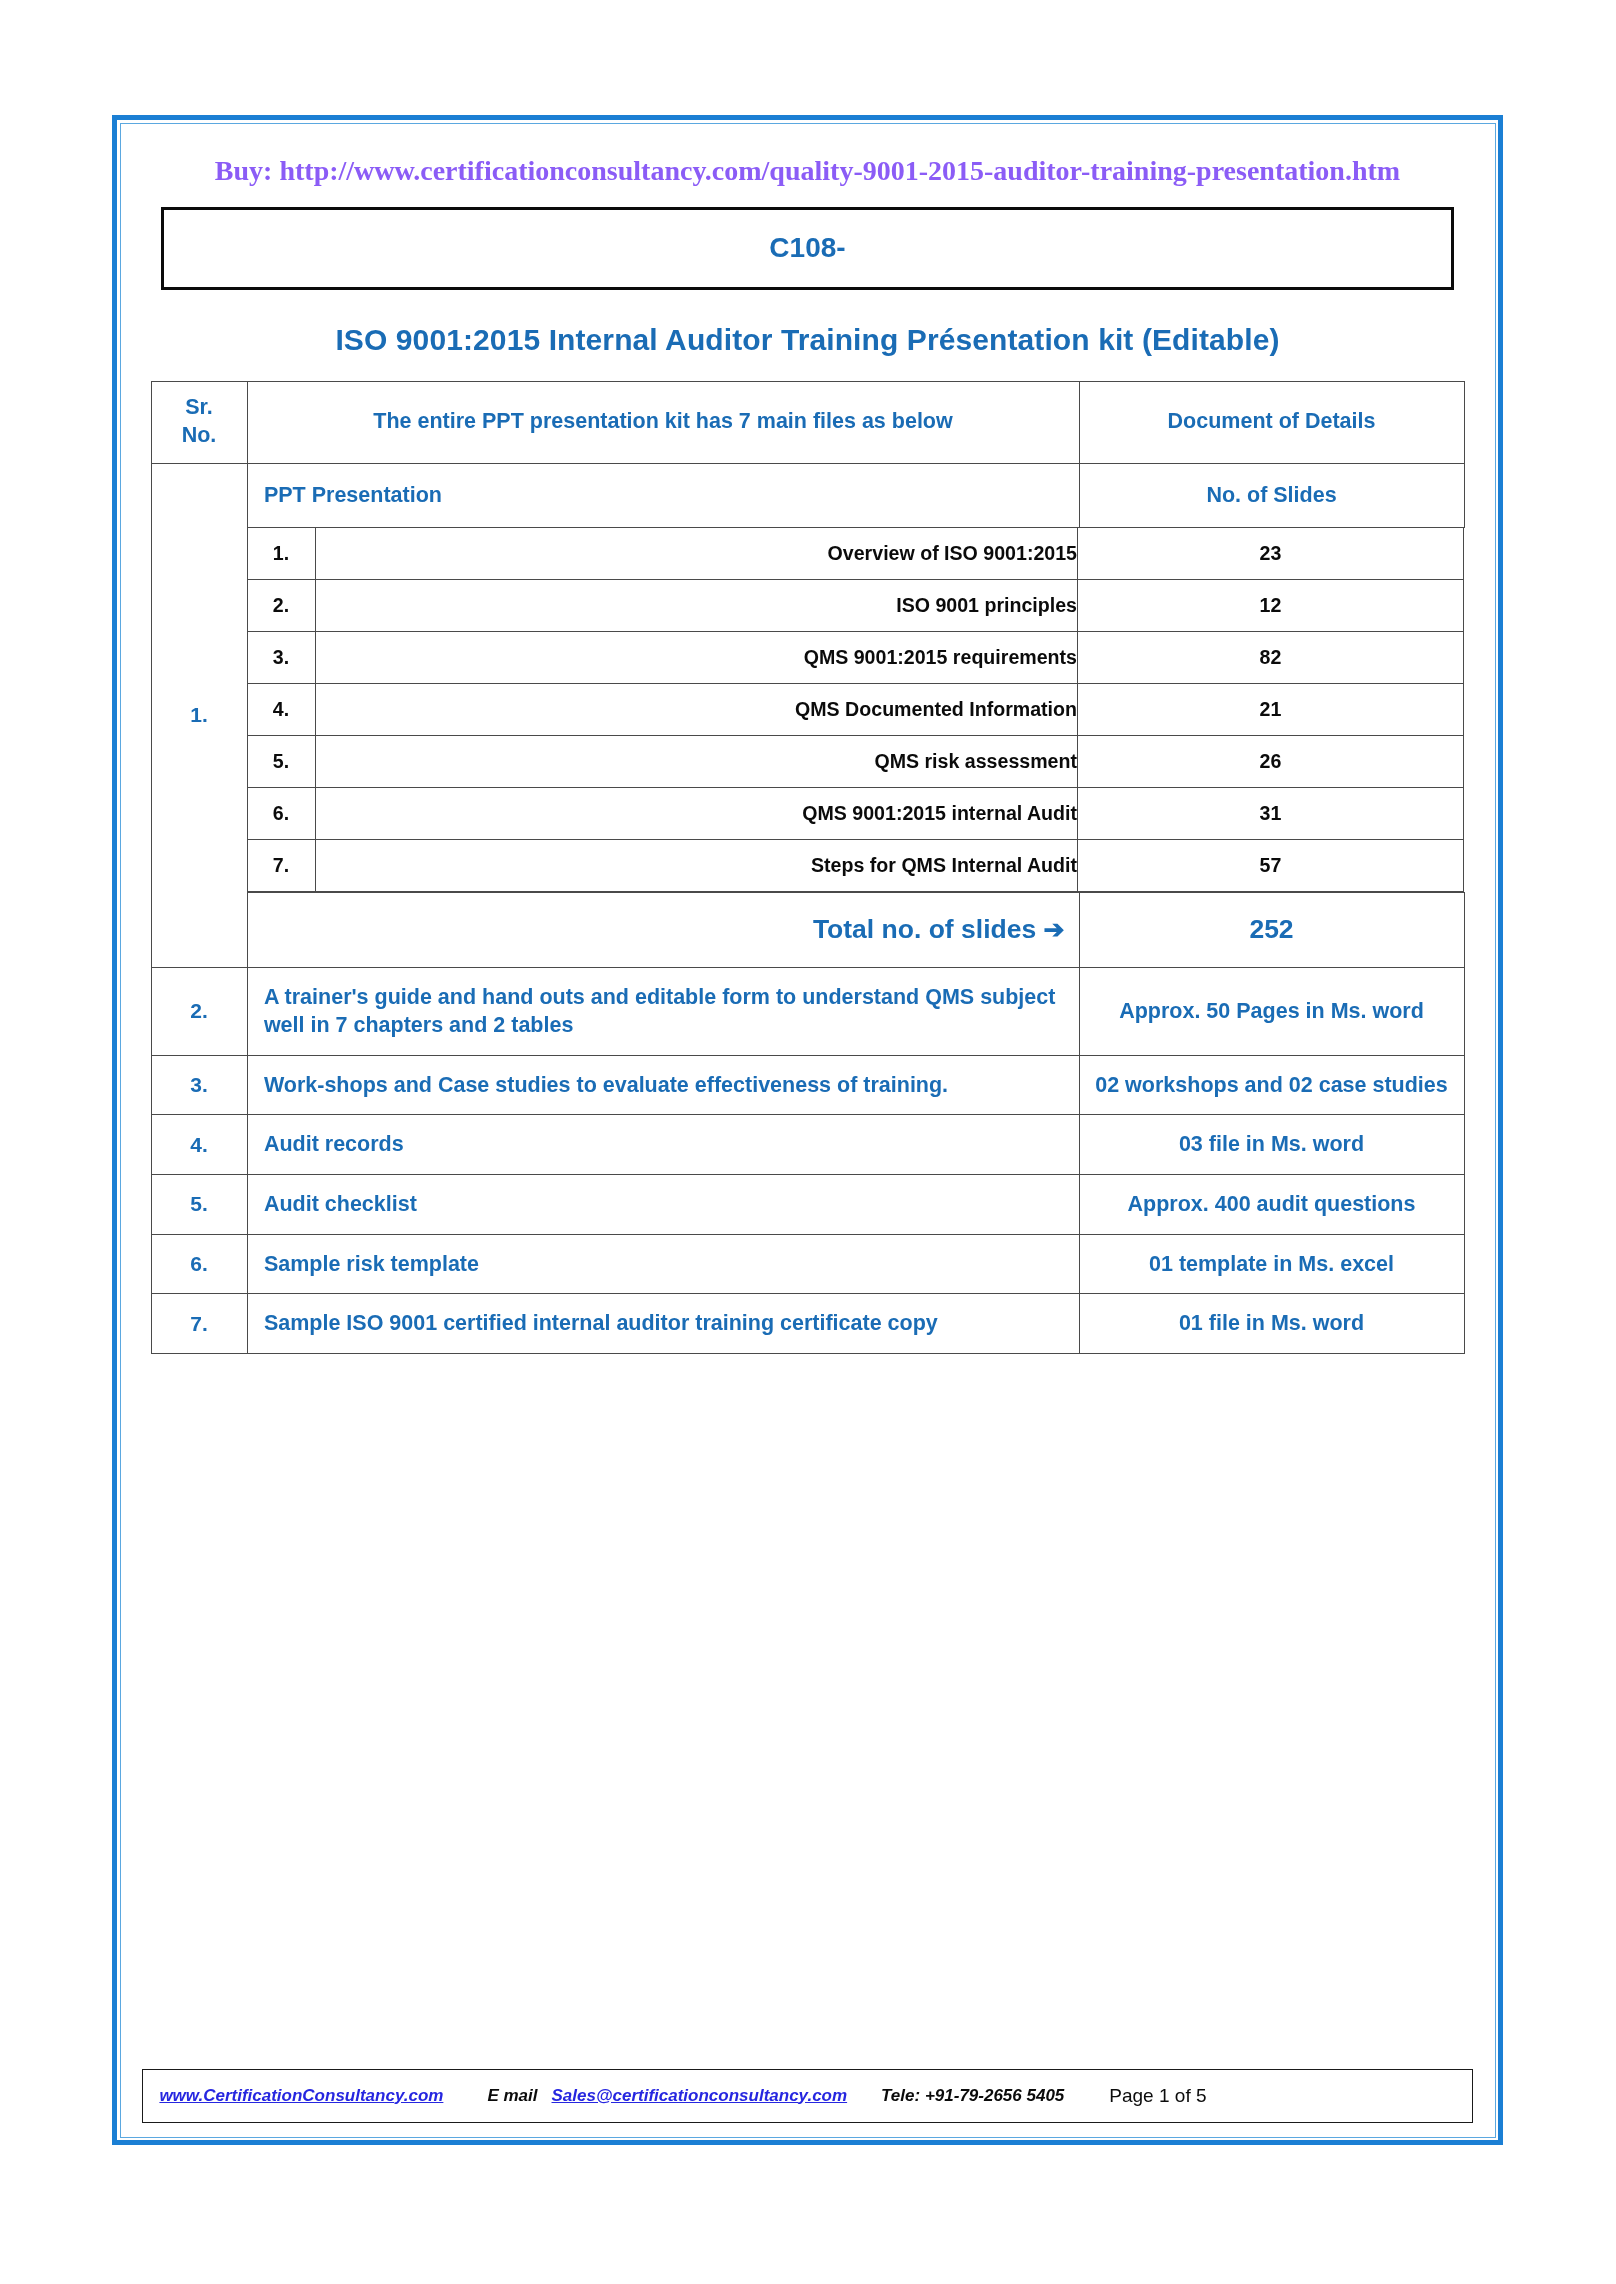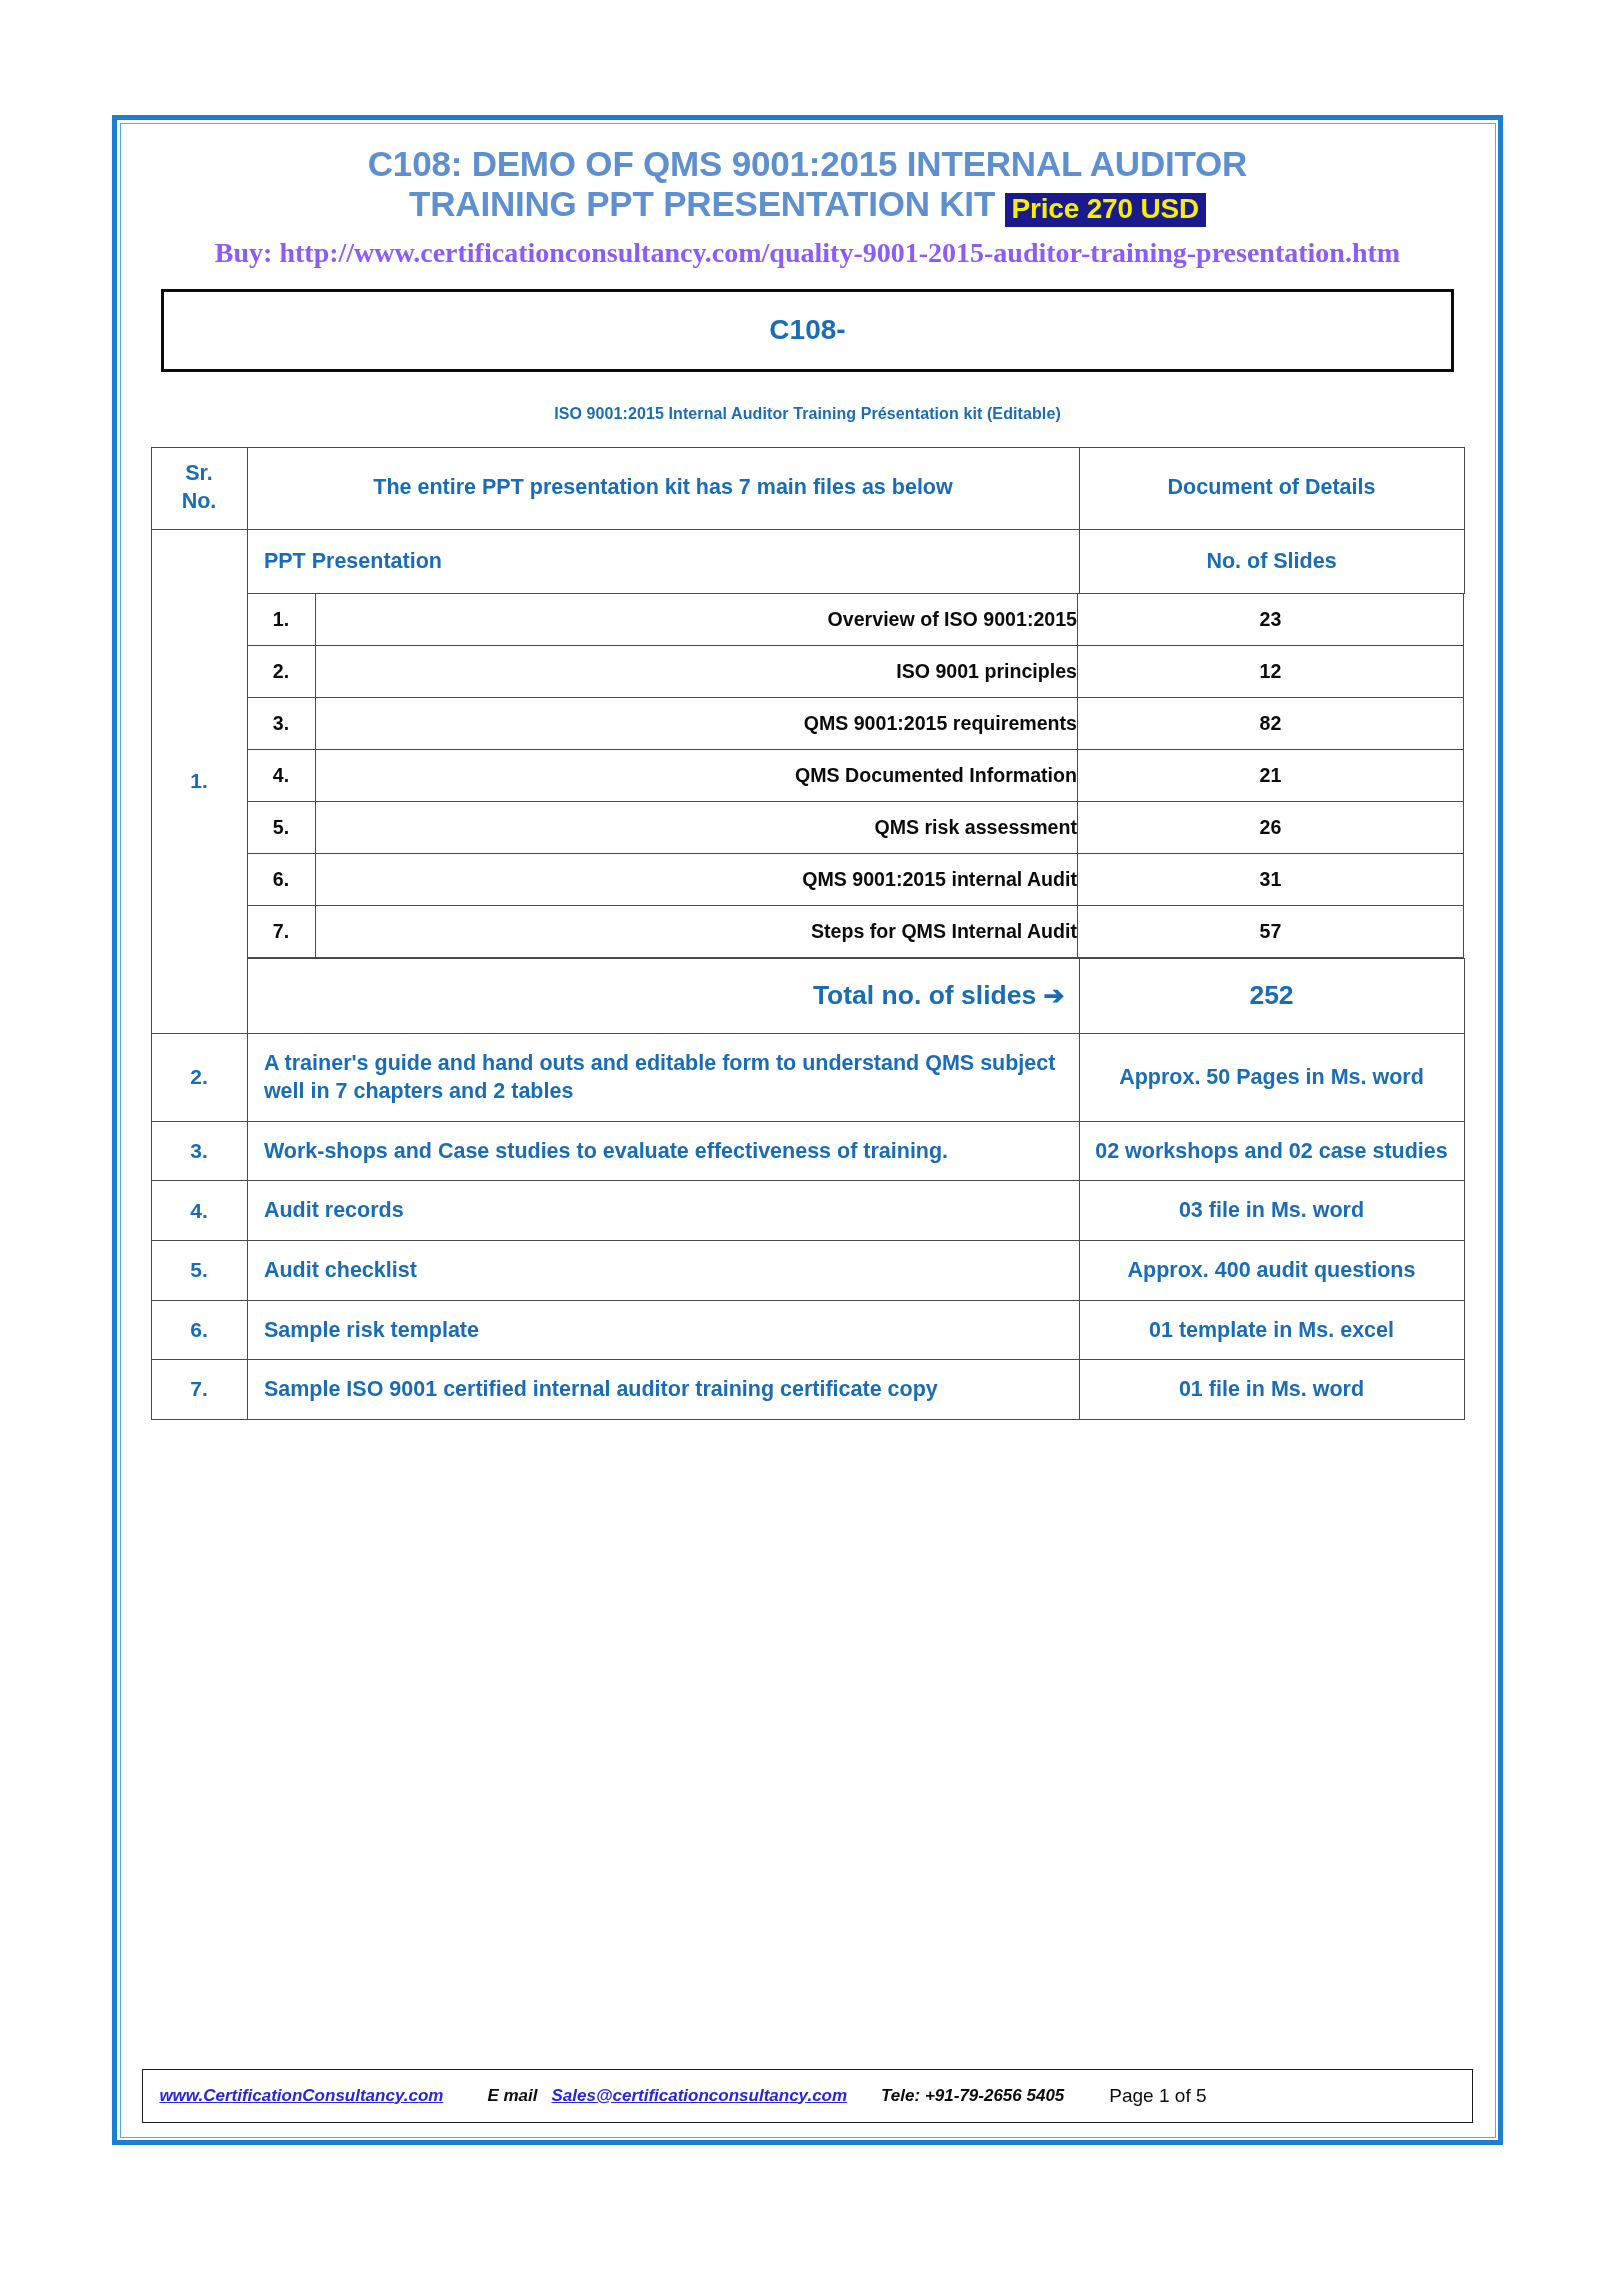--- a/index.html
+++ b/index.html
@@ -90,21 +90,21 @@
     white-space: pre;
   }
   .contents-box .rest {
     font-size: 22px;
     font-weight: bold;
     color: #1a6cb5;
   }
 
   .iso-line {
     text-align: center;
-    font-size: 16px;
+    font-size: 30px;
     font-weight: bold;
     color: #1a6cb5;
     margin-top: 33px;
     letter-spacing: 0.1px;
   }
 
   
   table.main {
     width: 1313px;
     margin: 24px auto 0 auto;
@@ -268,25 +268,20 @@
   .sp-c { width: 34px; }
   .sp-d { width: 45px; }
 </style>
 </head>
 <body>
 
 <div class="page">
   <div class="page-inner">
 
     <div class="title-block">
-      <div class="main-title">
-        <span>C108: DEMO OF QMS 9001:2015 INTERNAL AUDITOR</span><br>
-        <span>TRAINING PPT PRESENTATION KIT</span>
-        <span class="price-badge">Price 270 USD</span>
-      </div>
       <div class="buy-line">
         <span>Buy:</span>
         <span>http://www.certificationconsultancy.com/quality-9001-2015-auditor-training-presentation.htm</span>
       </div>
     </div>
 
     <div class="contents-box">
       <span class="code">C108-</span>
     </div>
 

